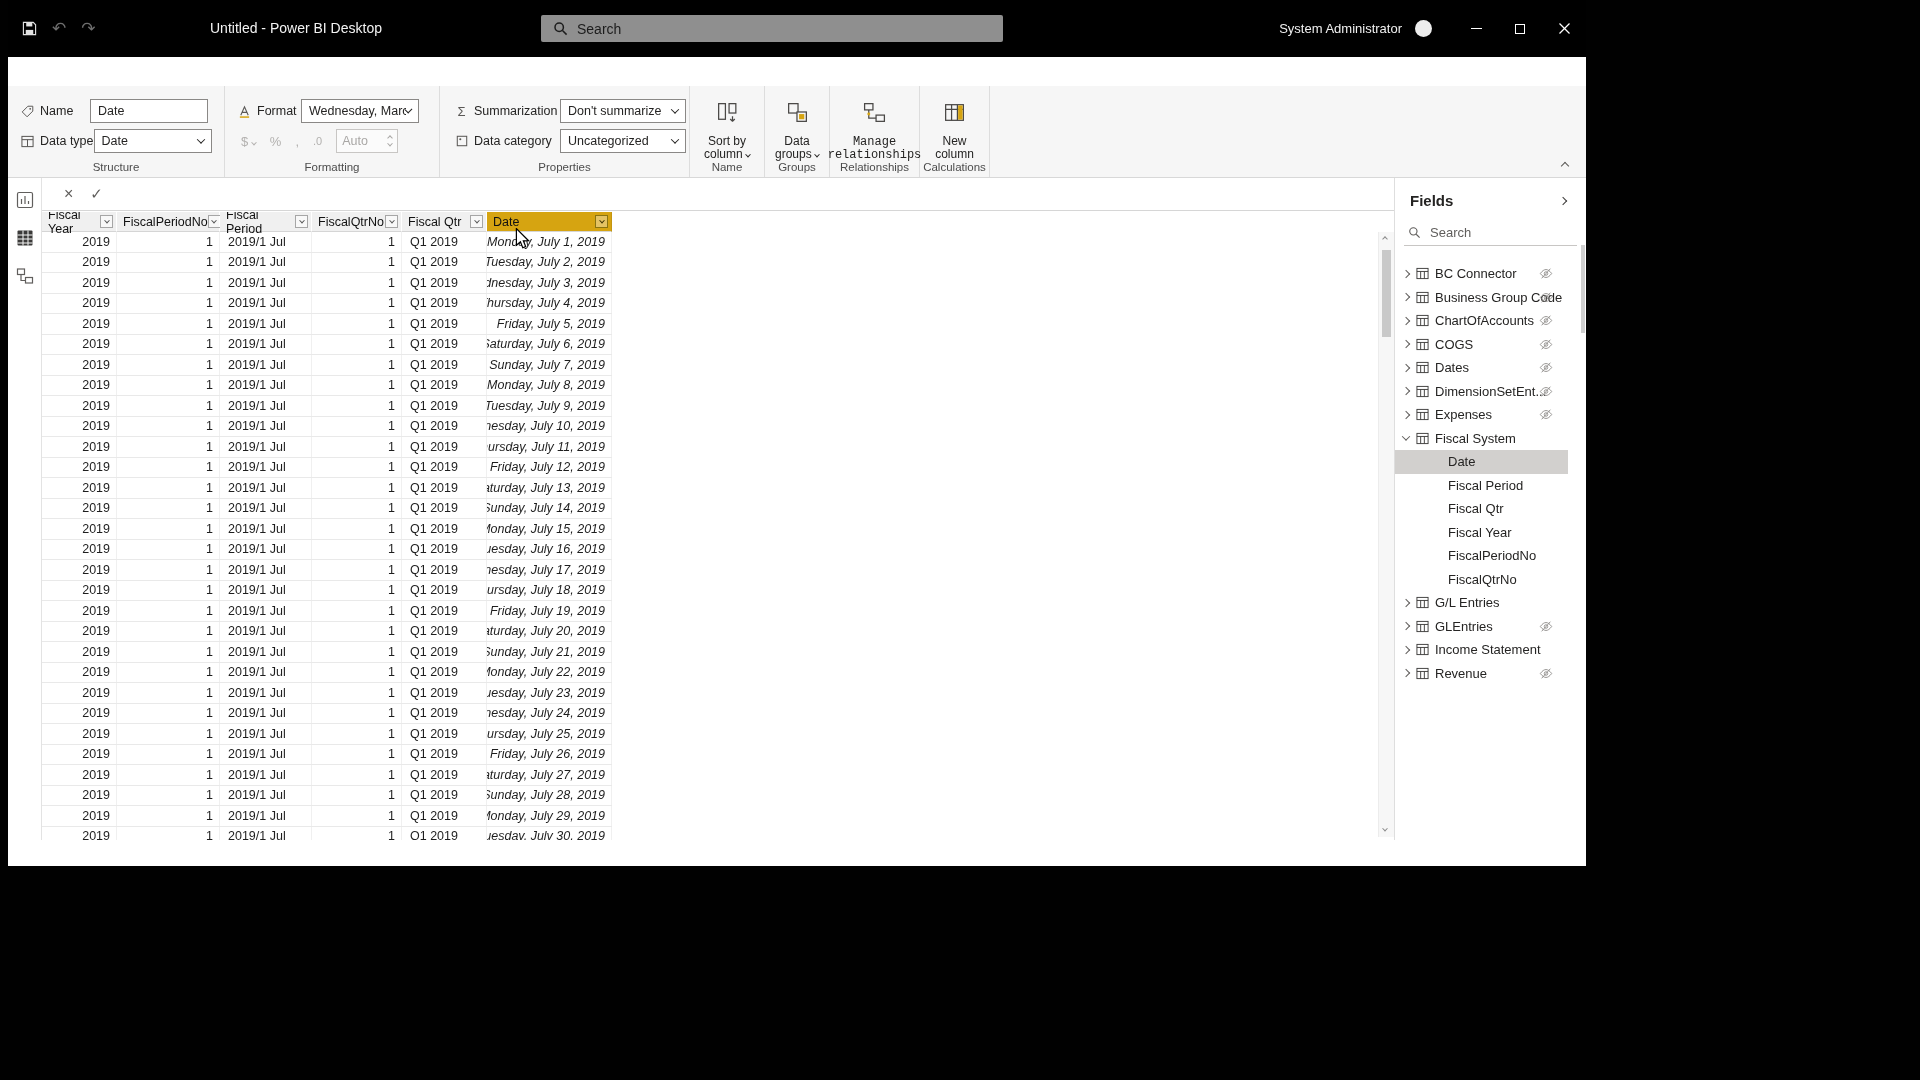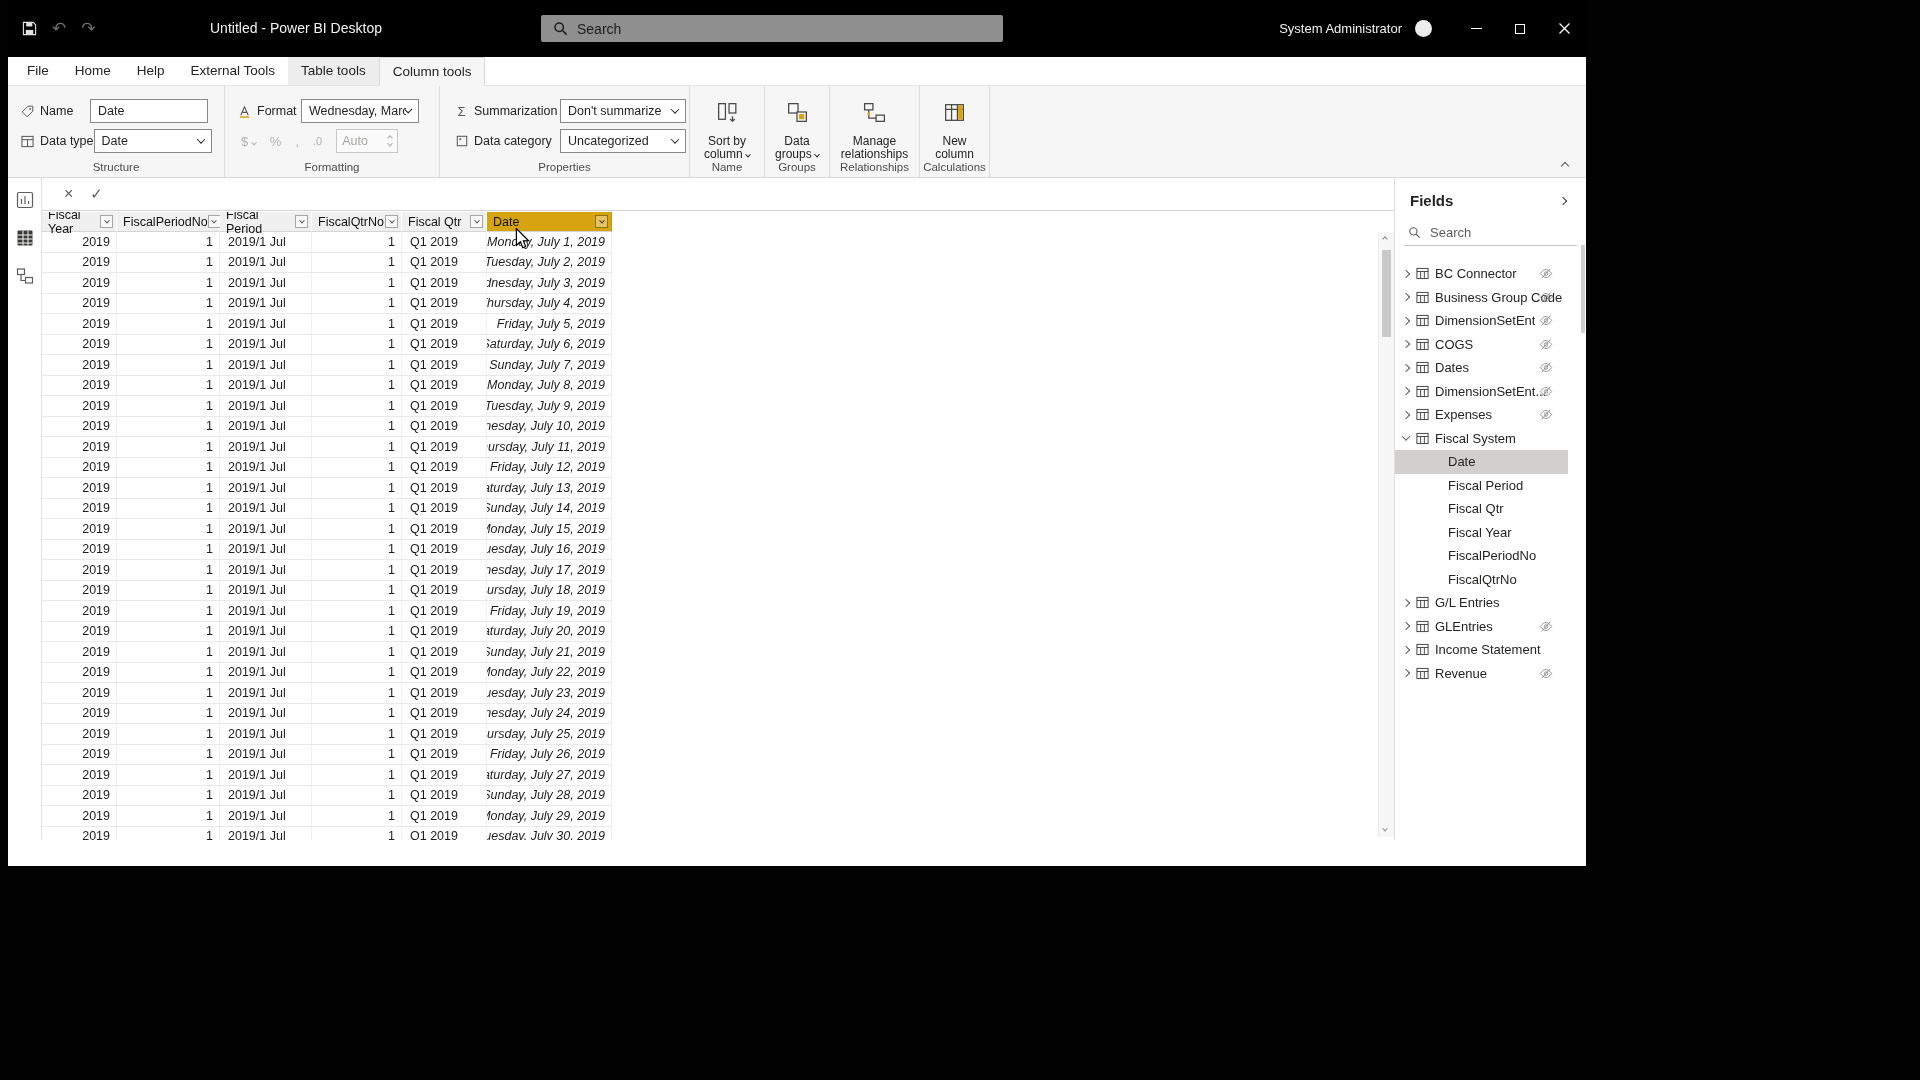--- a/index.html
+++ b/index.html
@@ -150,28 +150,20 @@
           </span>
         <span class="winbtn">
           <svg width="11" height="11" viewBox="0 0 11 11">
               <line x1="0.5" y1="0.5" x2="10.5" y2="10.5" stroke="#fff" stroke-width="1.2"></line>
               <line x1="10.5" y1="0.5" x2="0.5" y2="10.5" stroke="#fff" stroke-width="1.2"></line>
             </svg>
         </span>
       </div>
     </div>
 
-    <div class="menubar">
-      <span class="mtab">File</span>
-      <span class="mtab">Home</span>
-      <span class="mtab">Help</span>
-      <span class="mtab">External Tools</span>
-      <span class="mtab mtab-ctx">Table tools</span>
-      <span class="mtab mtab-active">Column tools</span>
-    </div>
 
     <div class="ribbon">
 
       <div class="rgroup" style="width:217px;">
         <div class="frow">
           <span class="ric">
             <svg width="13" height="13" viewBox="0 0 16 16">
                 <path d="M1.5 8.5 8.5 1.5 H14.5 V7.5 L7.5 14.5 Z" fill="none" stroke="#5a5856" stroke-width="1.2"></path>
                 <circle cx="11.3" cy="4.7" r="1.1" fill="#5a5856"></circle>
               </svg>
@@ -279,21 +271,21 @@
                 </g>
                 <rect x="13.5" y="13.5" width="5" height="5" fill="#d6a411"></rect>
               </svg>
           </span>
           <span class="cap"><span>Data groups</span> <span class="chv down tiny"></span></span>
         </div>
         <div class="rlabel">Groups</div>
       </div>
 
       <div class="rgroup" style="width:90px;">
-        <div class="bigbtn" style="width:76px;">
+        <div class="bigbtn" style="width:76px;font-family:Liberation Mono, monospace;">
           <span>
             <svg width="25" height="25" viewBox="0 0 24 24">
                 <g fill="none" stroke="#4a4846" stroke-width="1.2">
                   <rect x="2.5" y="3.5" width="8" height="6"></rect>
                   <rect x="13.5" y="14.5" width="8" height="6"></rect>
                   <path d="M6.5 9.5 V17.5 H13.5"></path>
                 </g>
                 <circle cx="6.5" cy="13.5" r="1.4" fill="#d6a411"></circle>
               </svg>
           </span>
@@ -721,21 +713,21 @@
               <span class="ticon">
                 <svg width="13" height="13" viewBox="0 0 14 14">
                   <g fill="none" stroke="#3b3a39" stroke-width="1">
                     <rect x="1" y="1.5" width="12" height="11"></rect>
                     <line x1="1" y1="4.8" x2="13" y2="4.8"></line>
                     <line x1="5" y1="4.8" x2="5" y2="12.5"></line>
                     <line x1="9" y1="4.8" x2="9" y2="12.5"></line>
                   </g>
                 </svg>
               </span>
-              <span class="flbl">DimensionSetEnt</span>
+              <span class="flbl">ChartOfAccounts</span>
               <span class="eye">
                 <svg width="14" height="13" viewBox="0 0 16 13">
                   <g fill="none" stroke="#8a8886" stroke-width="1">
                     <path d="M1.5 6.5 C4 3.2 6 2 8 2 C10 2 12 3.2 14.5 6.5 C12 9.8 10 11 8 11 C6 11 4 9.8 1.5 6.5 Z"></path>
                     <circle cx="8" cy="6.5" r="2"></circle>
                     <line x1="3" y1="12" x2="13" y2="1"></line>
                   </g>
                 </svg>
               </span>
             </div>

